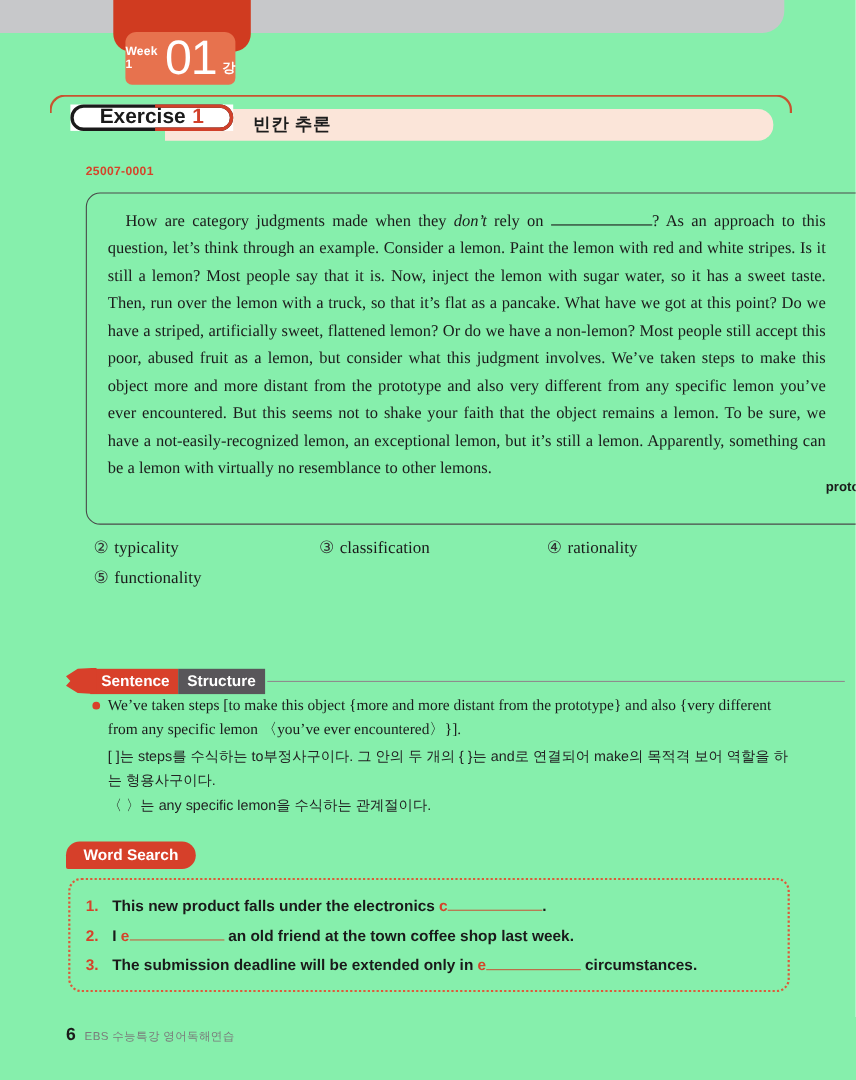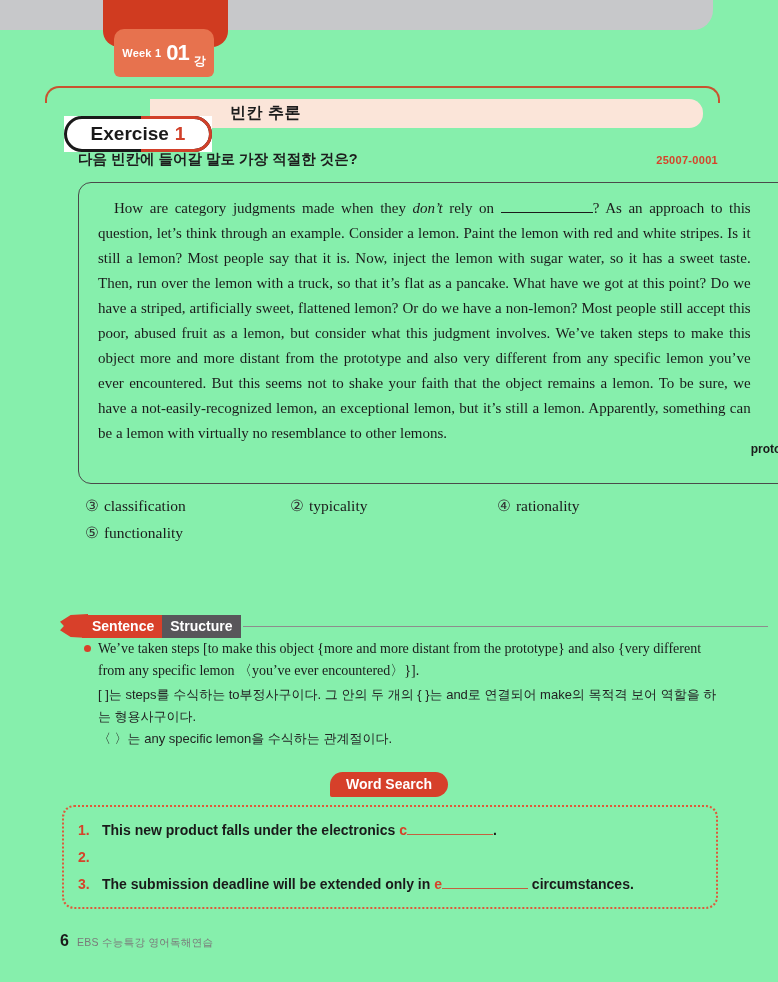--- a/index.html
+++ b/index.html
@@ -11,31 +11,31 @@
 
   
   .gray-band { position:absolute; left:0; top:0; width:713px; height:30px;
     background:#c7c8ca; border-radius:0 0 20px 0; }
   .lesson-ribbon { position:absolute; left:103px; top:0; width:125px; height:47px;
     background:#d03b20; border-radius:0 0 16px 16px; }
   .lesson-tab { position:absolute; left:114px; top:29px; width:100px; height:48px;
     background:#e7724e; border-radius:10px 10px 6px 6px;
     display:flex; align-items:center; justify-content:center; gap:5px; color:#fff; }
   .week-label { font-size:11px; font-weight:bold; letter-spacing:.2px; }
-  .lesson-number { font-size:22px; font-weight:bold; line-height:1; letter-spacing:-1px; }
+  .lesson-number { font-size:44px; font-weight:normal; line-height:1; letter-spacing:-1px; }
   .lesson-suffix { font-size:12px; font-weight:bold; align-self:flex-end; margin-bottom:7px; }
   .frame-line { position:absolute; left:45px; top:86px; width:675px; height:17px;
     border:2.5px solid #c8532f; border-bottom:none; border-radius:14px 14px 0 0; }
 
   
   .exercise-band { position:absolute; left:150px; top:99px; width:553px; height:29px;
     background:#fbe5d9; border-radius:0 14px 14px 0; }
   .exercise-type-label { position:absolute; left:80px; top:4px; font-size:16px;
     font-weight:bold; color:#1d1d1d; letter-spacing:.5px; }
-  .ex-pill { position:absolute; left:64px; top:95px; width:148px; height:36px; background:#fff;margin-top:21px; }
+  .ex-pill { position:absolute; left:64px; top:95px; width:148px; height:24px; background:#fff; }
   .ex-pill .pill-border { position:absolute; inset:0; border-radius:19px; background:#fff;
     border:3.5px solid #1a1a1a; }
   .ex-pill .pill-border.red { background:transparent; border-color:#d1402a;
     clip-path:inset(-1px -1px -1px 52%); }
   .ex-pill .pill-text { position:absolute; inset:0; display:flex; align-items:center;
     justify-content:center; gap:6px; font-size:19px; font-weight:bold; }
   .ex-pill .pill-text .ex-label { color:#1a1a1a; }
   .ex-pill .pill-text .ex-num { color:#d1402a; }
 
   
@@ -73,21 +73,21 @@
   .ss-line { flex:1; height:0; border-top:1.5px solid #8d8d8d; margin-left:2px; margin-right:-50px; }
 
   .ss-example { margin:0 0 0 24px; position:relative; padding-left:14px;
     font-family:"Liberation Serif", serif; font-size:14px; line-height:22px; color:#1b1b1b;
     width:630px; }
   .ss-bullet { position:absolute; left:0; top:7px; width:7px; height:7px; border-radius:50%;
     background:#d8402a; }
   .ss-notes { margin:2px 0 0 38px; font-size:13px; line-height:22px; color:#222; width:620px; }
 
   
-  .ws-header { margin-top:22px; display:flex; align-items:center; gap:18px;flex-direction:column; }
+  .ws-header { margin-top:22px; display:flex; align-items:center; gap:18px; }
   .ws-pill { background:#d6402a; color:#fff; font-size:14px; font-weight:bold;
     border-radius:14px 14px 14px 2px; padding:4px 16px 5px; }
   .ws-instruction { font-size:13.5px; font-weight:bold; color:#1d1d1d; }
   .ws-box { margin-top:8px; margin-left:2px; width:656px; border:2px dotted #dd5a3a;
     border-radius:12px; padding:10px 14px 9px; }
   .ws-item { display:flex; font-size:14px; font-weight:bold; color:#1a1a1a; line-height:27px; }
   .ws-num { color:#d5432a; width:24px; flex:none; }
   .ws-hint { color:#d5432a; }
   .ws-blank { display:inline-block; width:86px; height:12px; border-bottom:1.4px solid #c4603f; }
 
@@ -118,36 +118,35 @@
     <div class="pill-border red"></div>
     <div class="pill-text">
       <span class="ex-label">Exercise</span>
       <span class="ex-num">1</span>
     </div>
   </div>
 
   <div class="main">
 
     <div class="question-row">
-      <span class="question-prompt">다음 빈칸에 들어갈 말로 가장 적절한 것은?</span>
       <span class="question-code">25007-0001</span>
     </div>
 
     <div class="passage-box">
       <p class="passage-text"><span>How are category judgments made when they </span><i>don’t</i><span> rely on </span><span class="passage-blank"></span><span>? As an approach to this question, let’s think through an example. Consider a lemon. Paint the lemon with red and white stripes. Is it still a lemon? Most people say that it is. Now, inject the lemon with sugar water, so it has a sweet taste. Then, run over the lemon with a truck, so that it’s flat as a pancake. What have we got at this point? Do we have a striped, artificially sweet, flattened lemon? Or do we have a non-lemon? Most people still accept this poor, abused fruit as a lemon, but consider what this judgment involves. We’ve taken steps to make this object more and more distant from the prototype and also very different from any specific lemon you’ve ever encountered. But this seems not to shake your faith that the object remains a lemon. To be sure, we have a not-easily-recognized lemon, an exceptional lemon, but it’s still a lemon. Apparently, something can be a lemon with virtually no resemblance to other lemons.</span></p>
       <p class="passage-footnote">
         <span class="fn-star">*</span>
         <span class="fn-word">prototype:</span>
         <span class="fn-meaning">원형</span>
       </p>
     </div>
 
     <div class="choices">
+      <span class="choice-item"><span class="choice-number">②</span><span>typicality</span></span>
       <span class="choice-item"><span class="choice-number">③</span><span>classification</span></span>
-      <span class="choice-item"><span class="choice-number">②</span><span>typicality</span></span>
       <span class="choice-item"><span class="choice-number">④</span><span>rationality</span></span>
       <span class="choice-item"><span class="choice-number">⑤</span><span>functionality</span></span>
       <span></span>
     </div>
 
     <div class="ss-header">
       <span class="ss-ribbon"></span>
       <span class="ss-sentence">Sentence</span>
       <span class="ss-structure">Structure</span>
       <span class="ss-line"></span>
@@ -164,20 +163,21 @@
     <div class="ws-header">
       <span class="ws-pill">Word Search</span>
     </div>
     <div class="ws-box">
       <div class="ws-item">
         <span class="ws-num">1.</span>
         <span><span>This new product falls under the electronics </span><span class="ws-hint">c</span><span class="ws-blank"></span><span>.</span></span>
       </div>
       <div class="ws-item">
         <span class="ws-num">2.</span>
+        <span><span>I </span><span class="ws-hint">e</span><span class="ws-blank"></span><span> an old friend at the town coffee shop last week.</span></span>
       </div>
       <div class="ws-item">
         <span class="ws-num">3.</span>
         <span><span>The submission deadline will be extended only in </span><span class="ws-hint">e</span><span class="ws-blank"></span><span> circumstances.</span></span>
       </div>
     </div>
 
   </div>
 
   <div class="footer">

